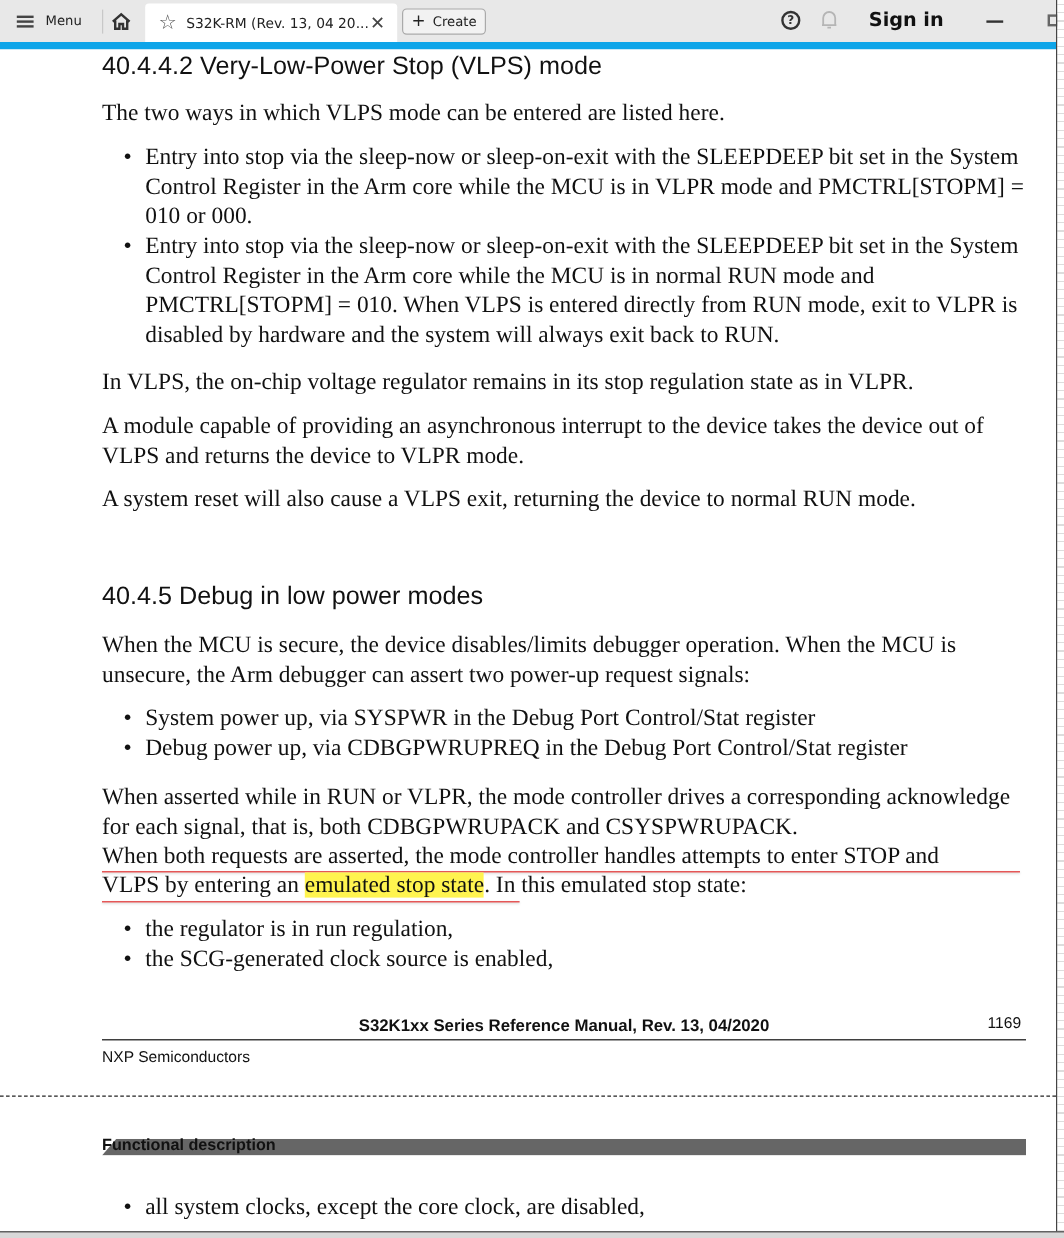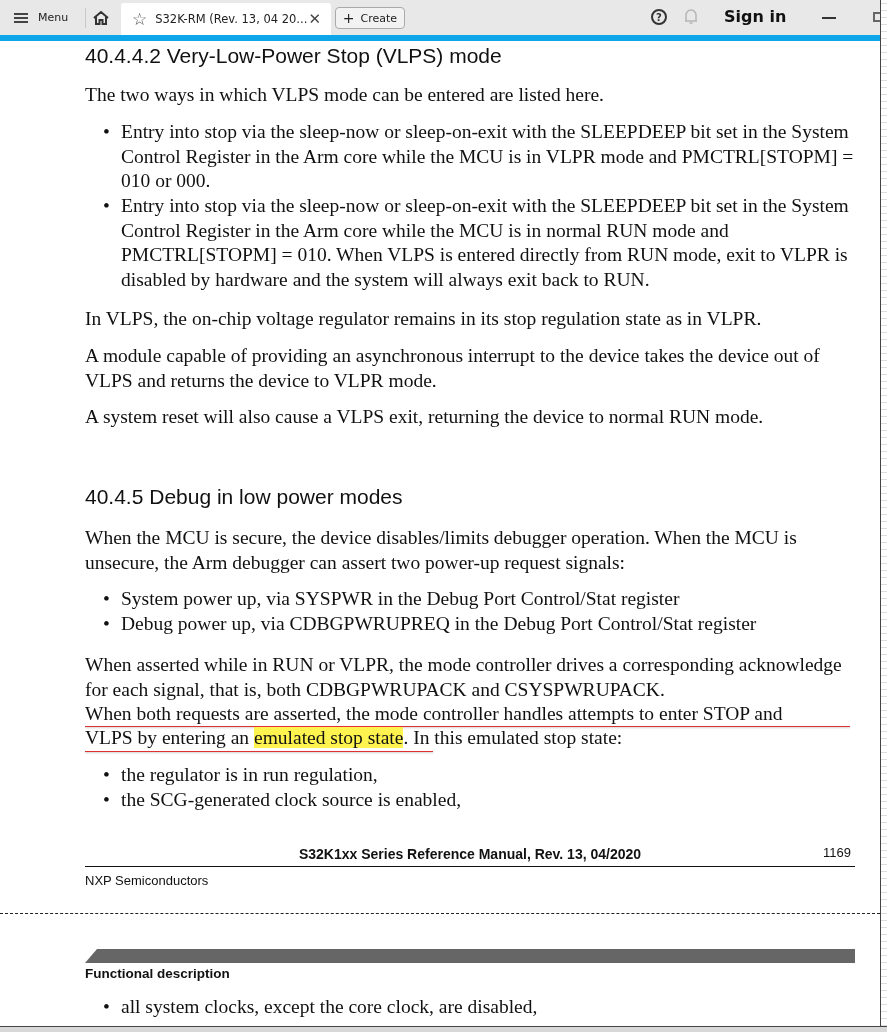--- a/index.html
+++ b/index.html
@@ -119,21 +119,21 @@
   </div>
 
   <div class="footer-title" style="top:810px;">S32K1xx Series Reference Manual, Rev. 13, 04/2020</div>
   <div class="rule" style="top:830px;"></div>
   <div class="footer-l" style="left:85px;top:837px;">NXP Semiconductors</div>
   <div class="footer-r" style="left:823px;top:809px;">1169</div>
 
   <div class="dashed" style="top:877px;"></div>
 
   <div class="band" style="top:913px;"></div>
-  <div class="sect" style="top:930px;">Functional description</div>
+  <div class="sect" style="top:910px;">Functional description</div>
   <div class="li" style="top:959px;">
     <span class="dot">•</span>
     <span class="txt">all system clocks, except the core clock, are disabled,</span>
   </div>
 </div>
 
 <div class="torn-r"></div>
 <div class="torn-b"></div>
 
 </body></html>

